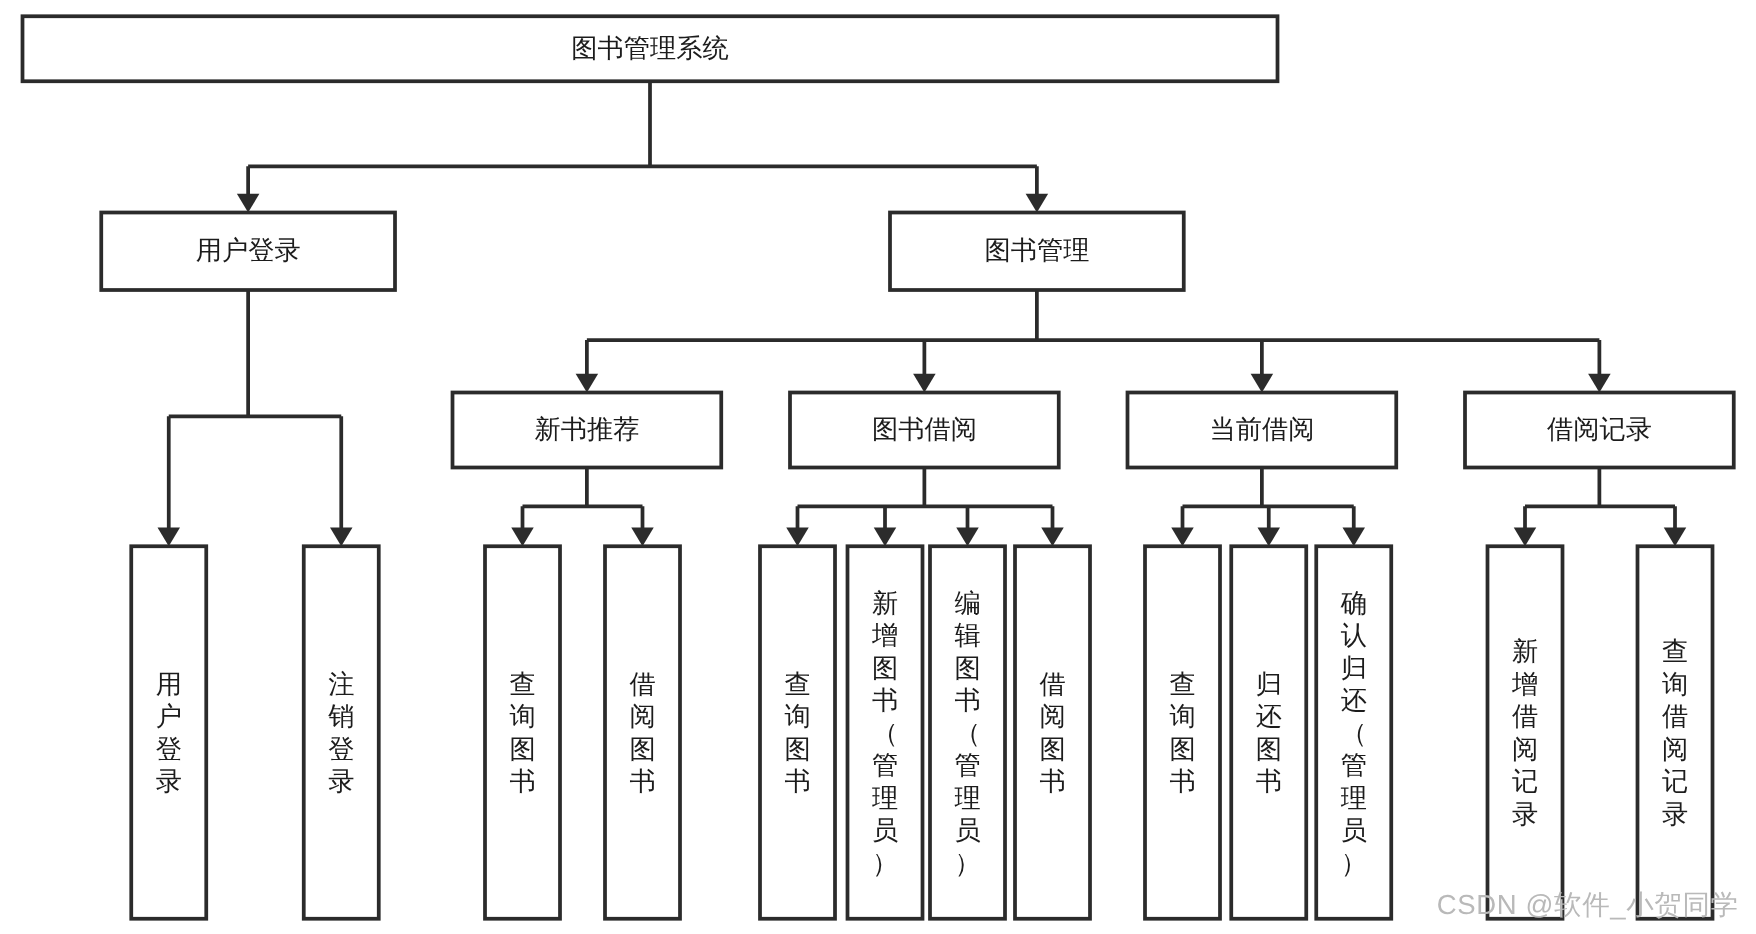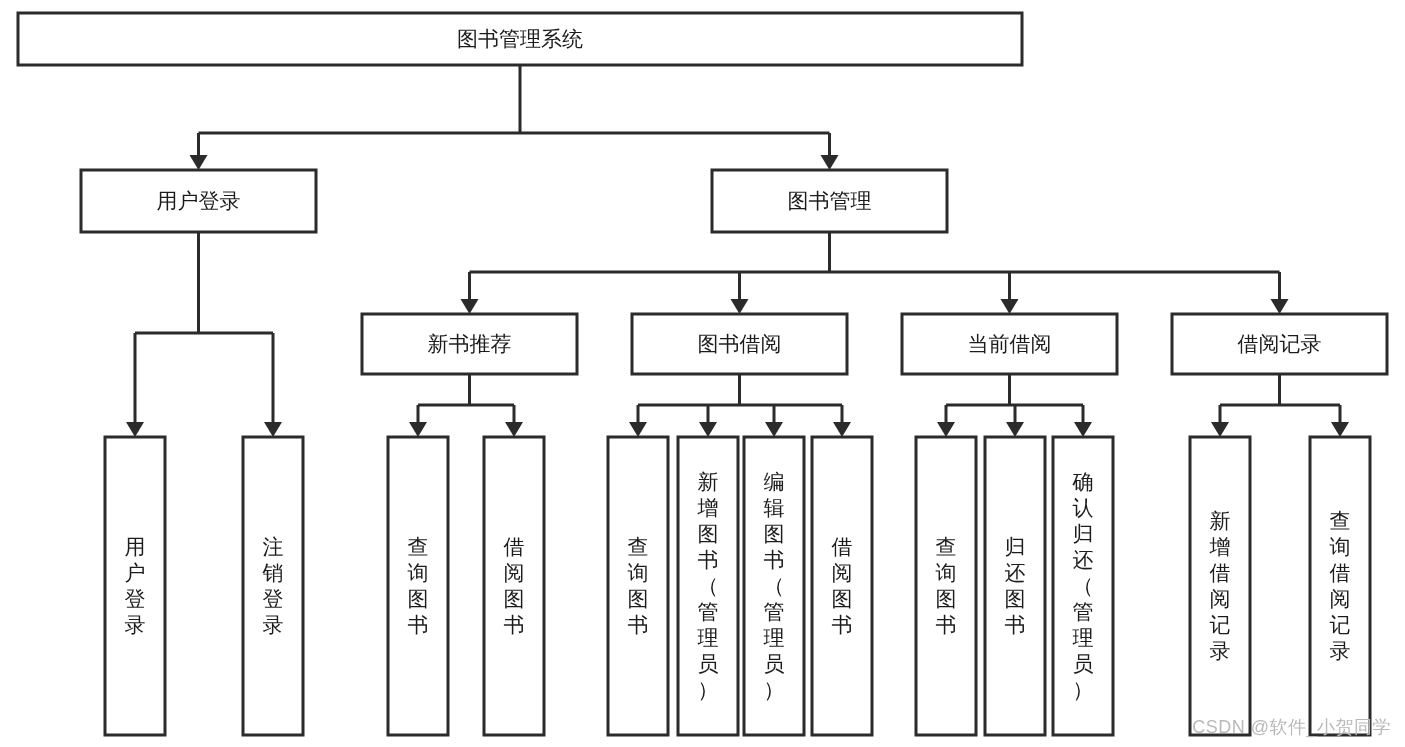--- a/index.html
+++ b/index.html
@@ -52,21 +52,21 @@
     font-family: "Liberation Sans", "DejaVu Sans", sans-serif;
     font-size: 21px;
     fill: #1c1c1c;
     text-anchor: middle;
   }
   .watermark {
     position: absolute;
     right: 14px;
     bottom: 8px;
     font-family: "Liberation Sans", "DejaVu Sans", sans-serif;
-    font-size: 18px;
+    font-size: 22px;
     color: #b9b9b9;
     letter-spacing: 0.5px;
     white-space: nowrap;
     user-select: none;
   }
 </style>
 </head>
 <body>
 
 <div id="diagram-root">

